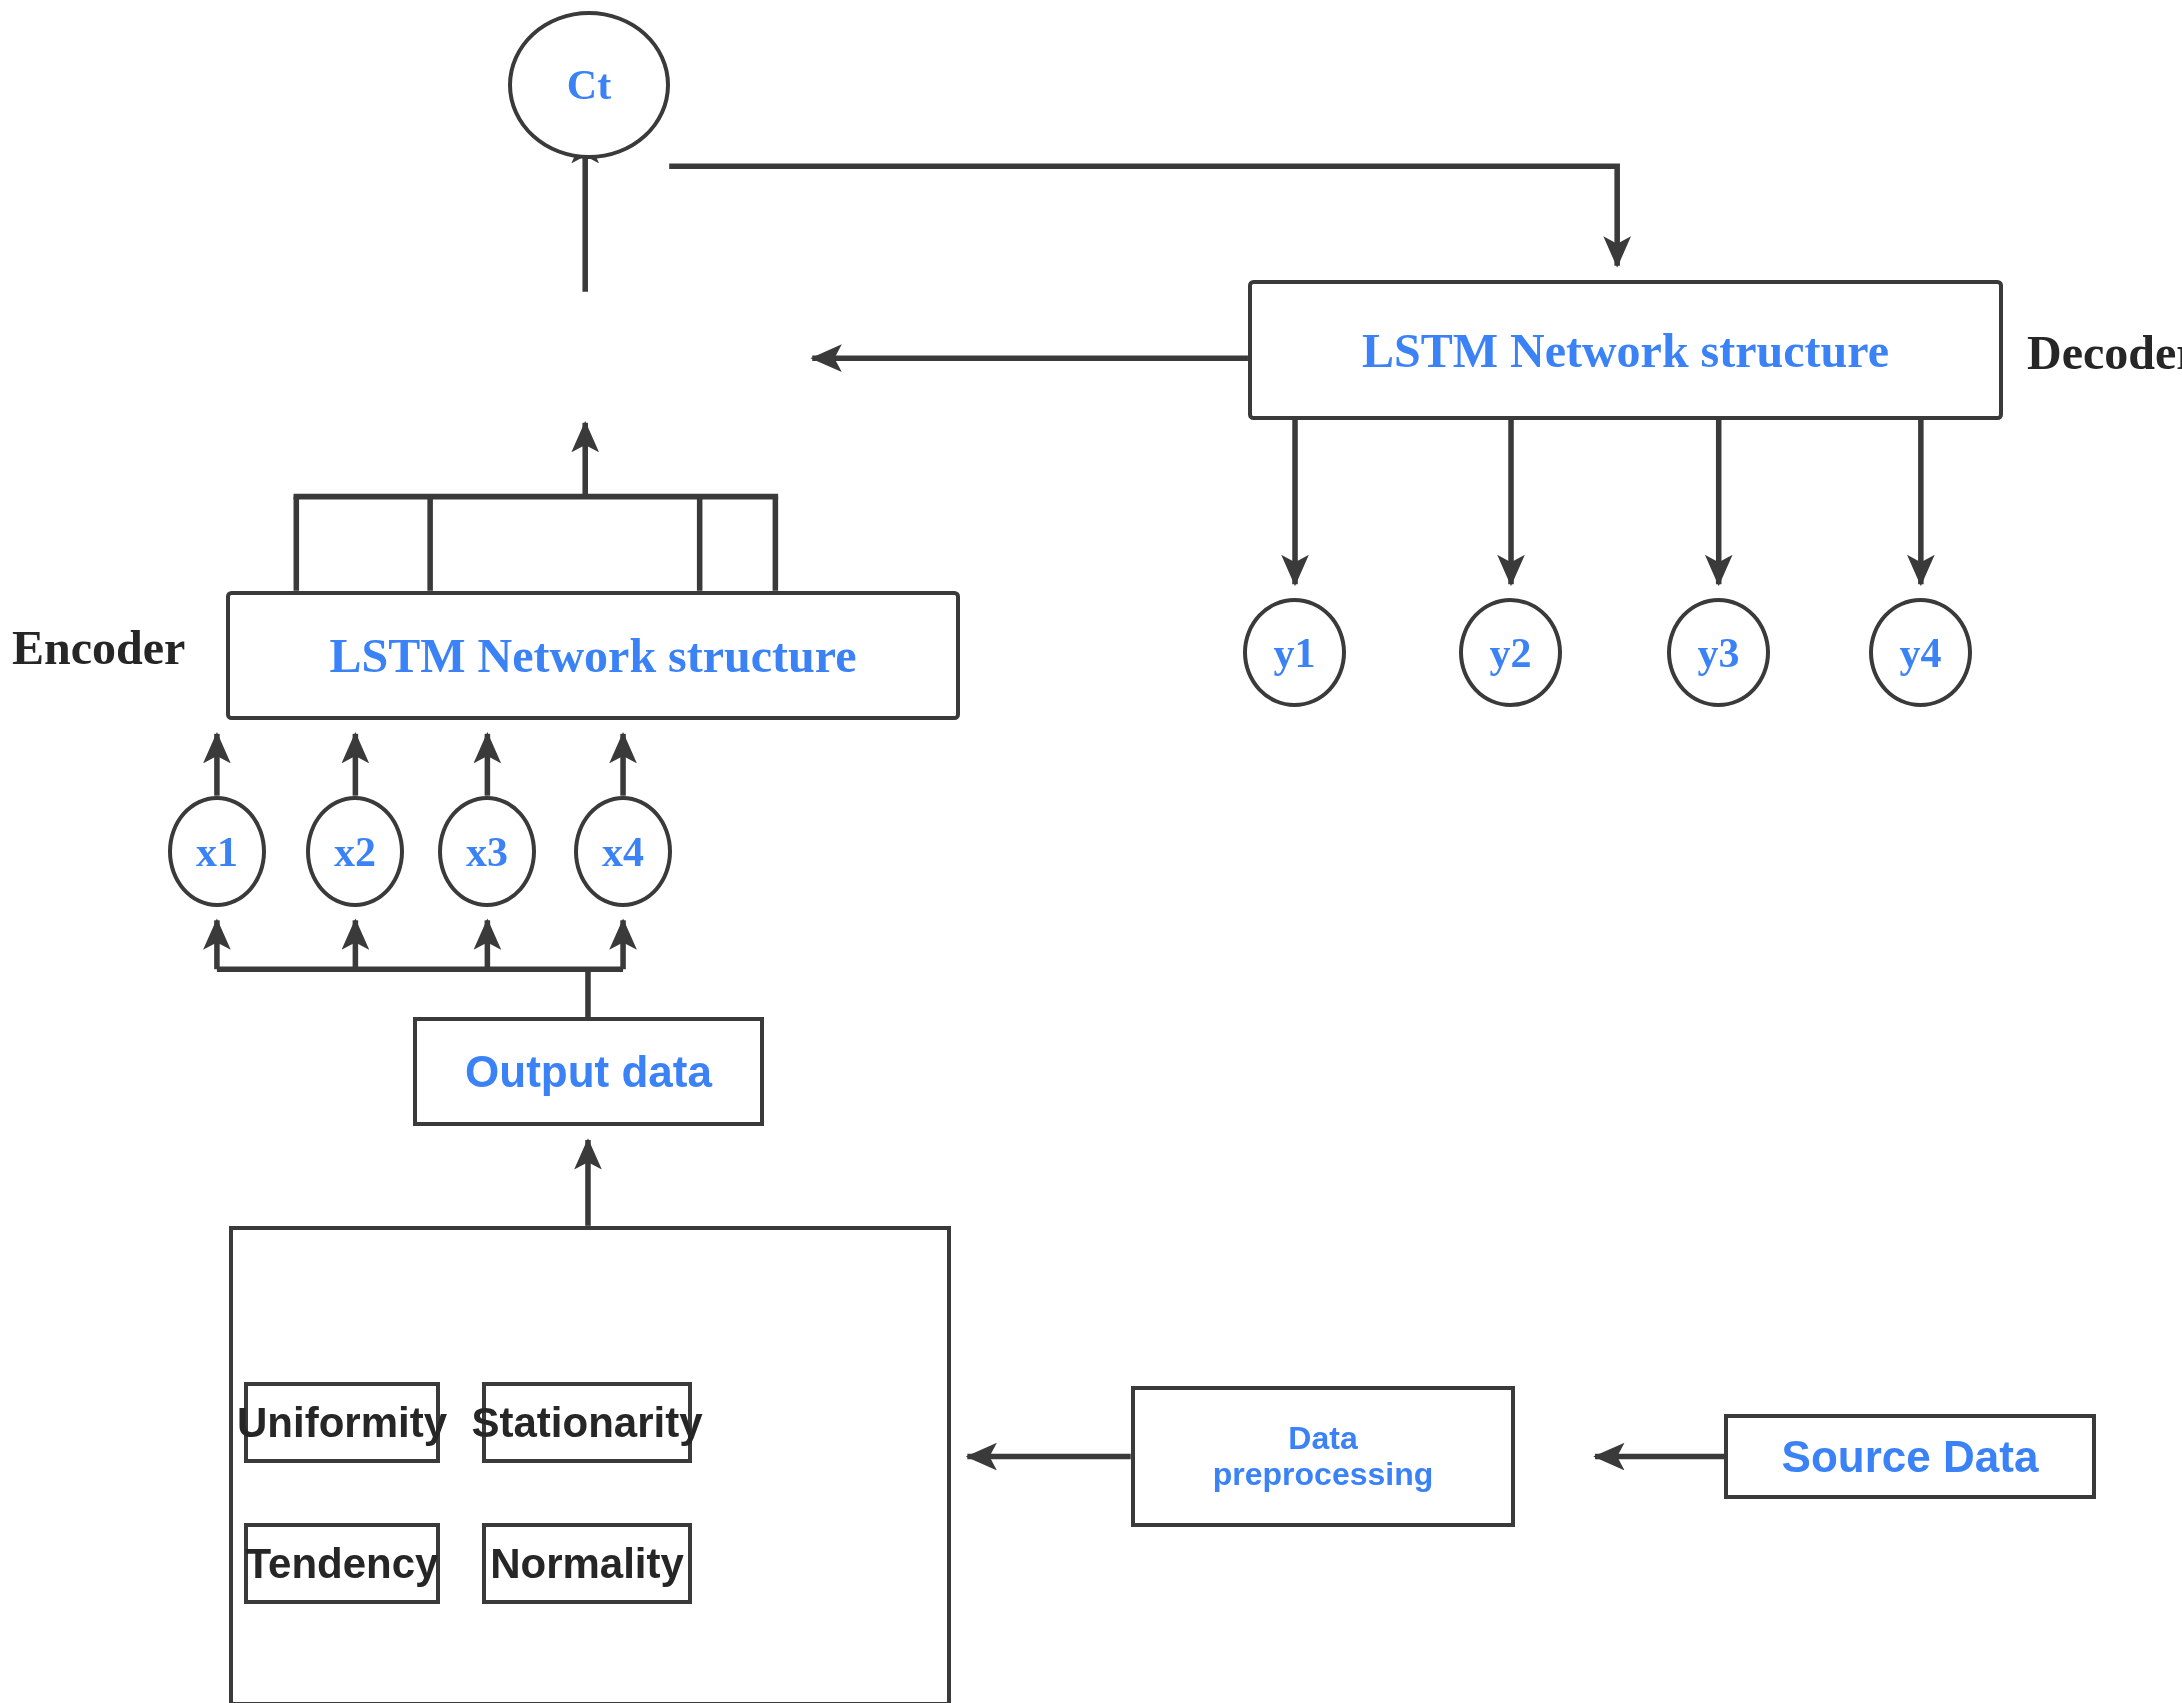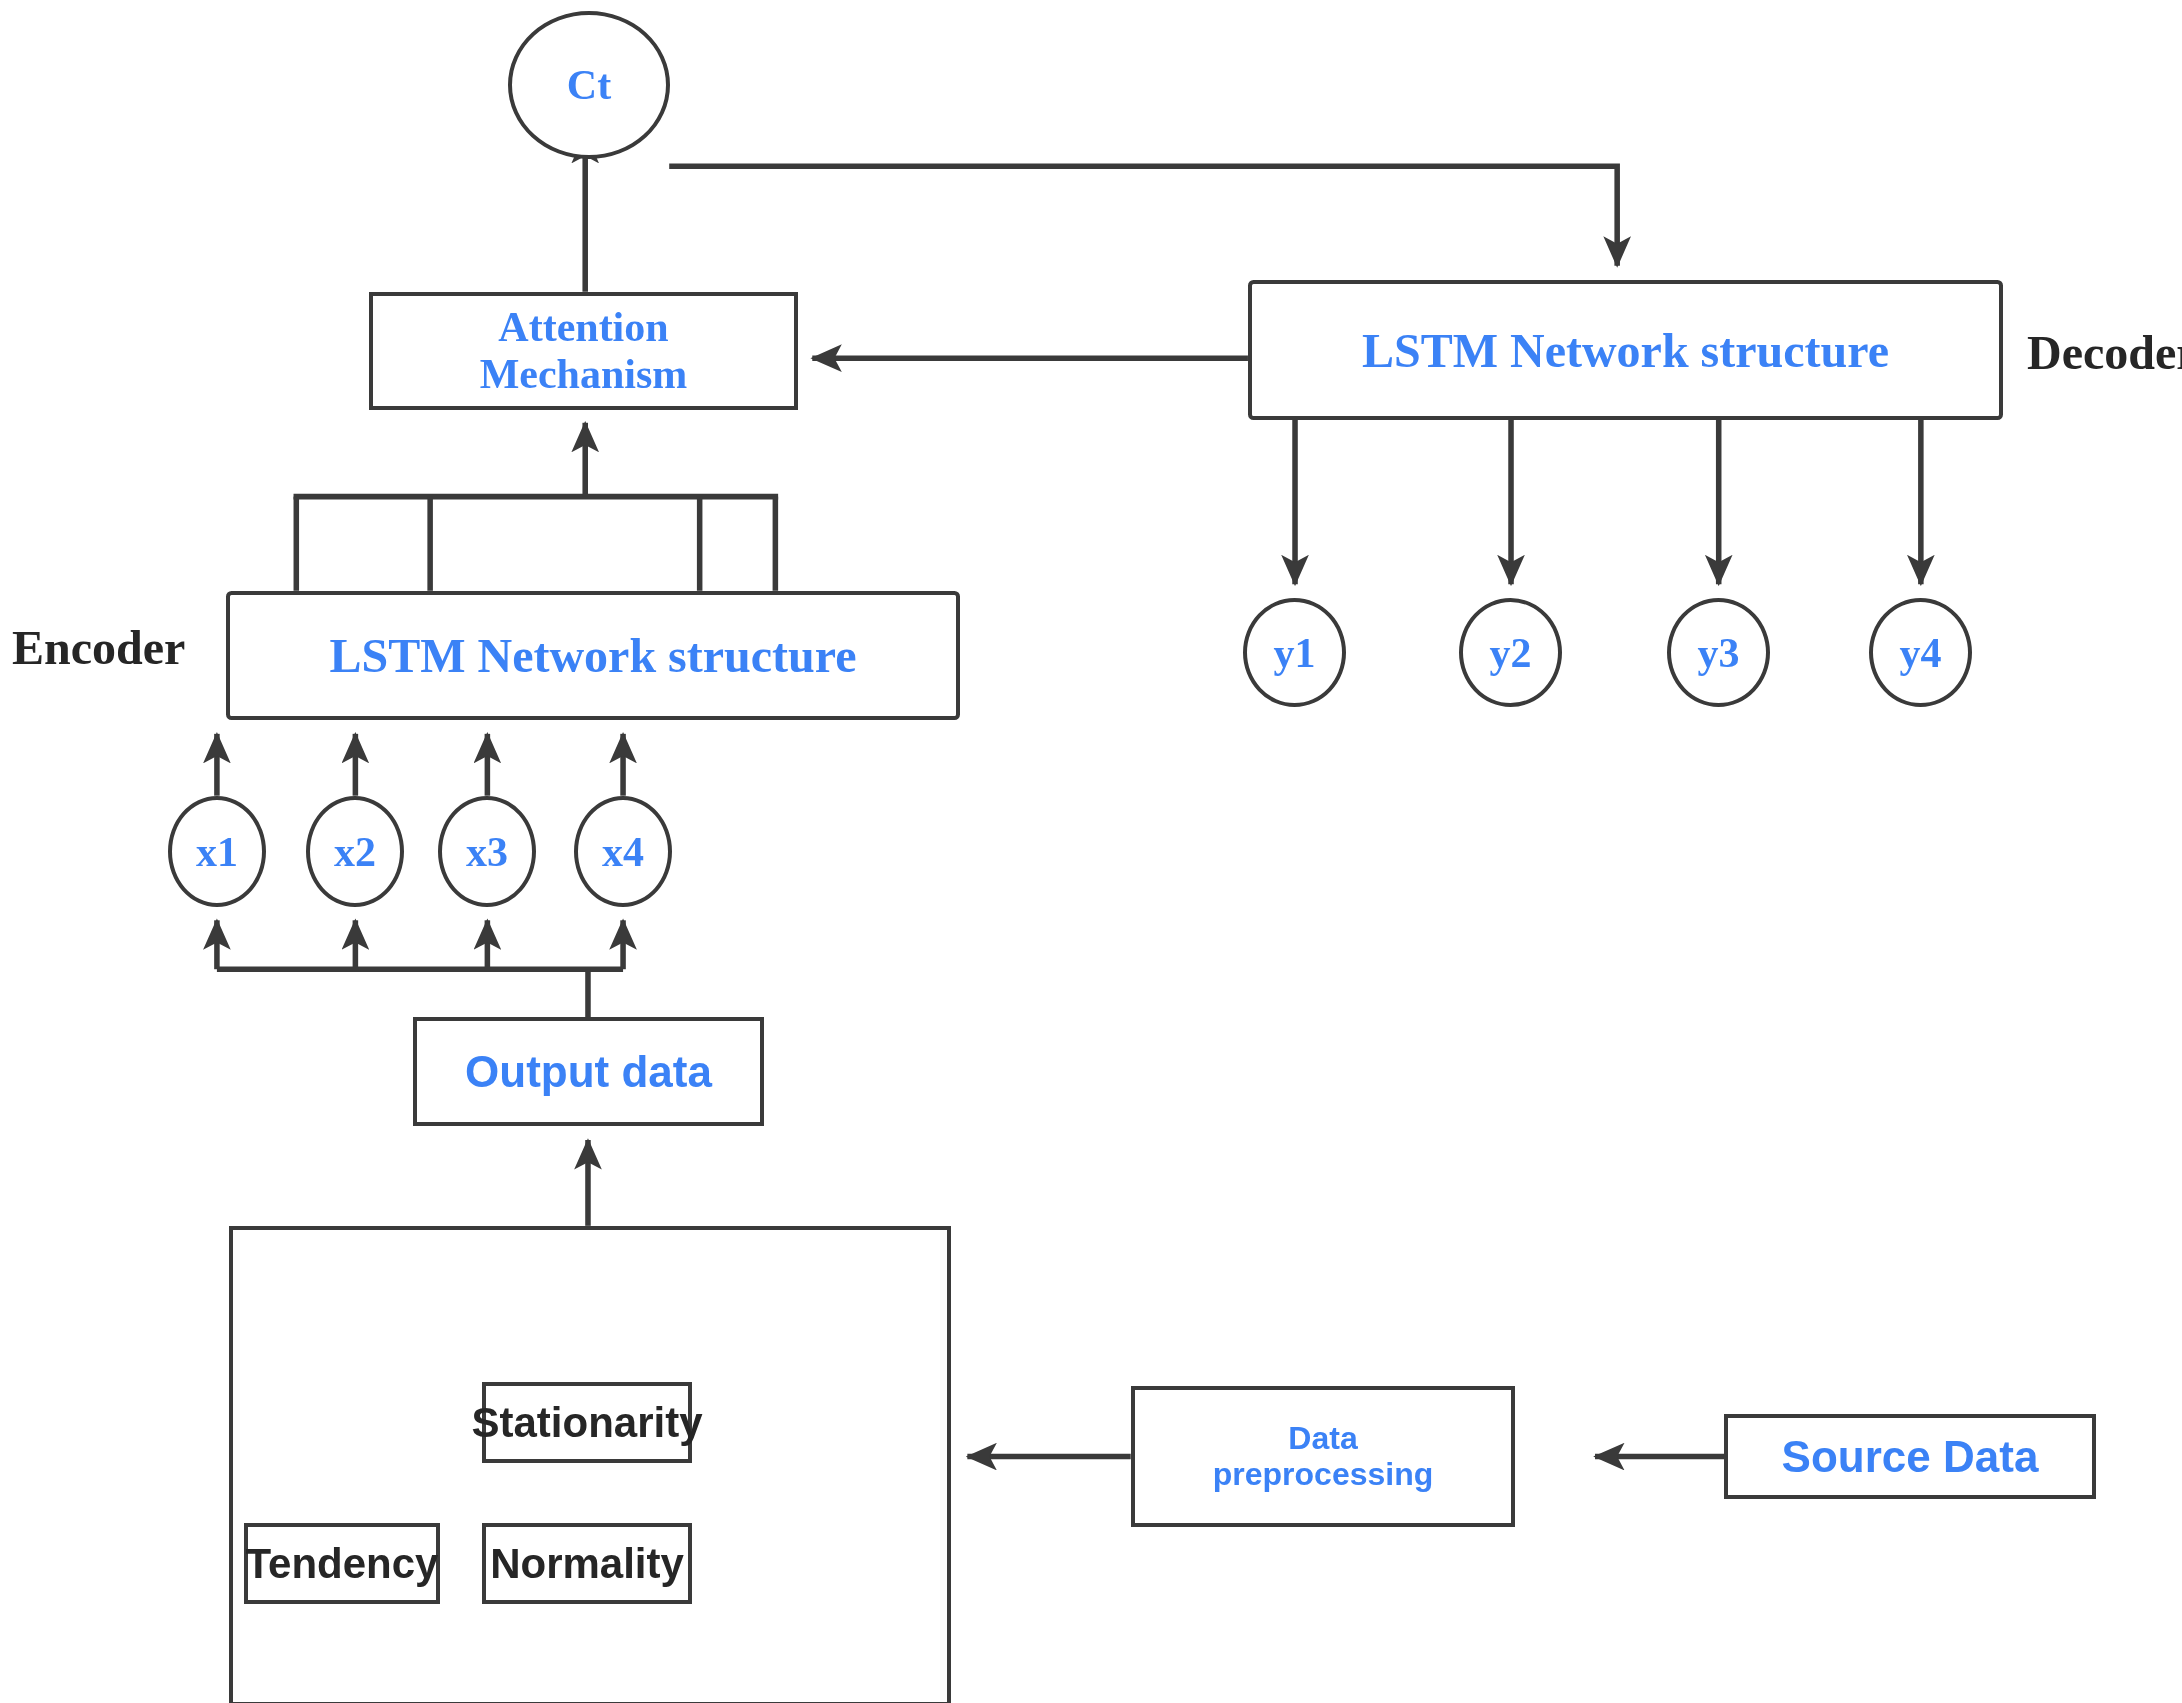--- a/index.html
+++ b/index.html
@@ -86,26 +86,20 @@
       <path d="M1637,455 L1637,633" marker-end="url(#arrowHead)"></path>
       <path d="M1862,455 L1862,633" marker-end="url(#arrowHead)"></path>
       <path d="M2081,455 L2081,633" marker-end="url(#arrowHead)"></path>
     </g>
   </svg>
 
   <div class="node circle serif ct-circle">
     <span>Ct</span>
   </div>
 
-  <div class="node rect serif attention">
-    <div>
-      <div>Attention</div>
-      <div>Mechanism</div>
-    </div>
-  </div>
 
   <div class="node rect serif lstm-enc">
     <span>LSTM Network structure</span>
   </div>
   <div class="side-label" style="left:12px;top:620px;">Encoder</div>
 
   <div class="node rect serif lstm-dec">
     <span>LSTM Network structure</span>
   </div>
   <div class="side-label" style="left:2027px;top:325px;">Decoder</div>
@@ -135,20 +129,23 @@
   <div class="node circle serif ynode" style="left:1869px;">
     <span>y4</span>
   </div>
 
   <div class="node rect sans outdata">
     <span>Output data</span>
   </div>
 
   <div class="statbox">
 
+    <div class="substat" style="left:11px;top:152px;width:196px;height:81px;">
+      <span>Uniformity</span>
+    </div>
     <div class="substat" style="left:249px;top:152px;width:210px;height:81px;">
       <span>Stationarity</span>
     </div>
     <div class="substat" style="left:11px;top:293px;width:196px;height:81px;">
       <span>Tendency</span>
     </div>
     <div class="substat" style="left:249px;top:293px;width:210px;height:81px;">
       <span>Normality</span>
     </div>
   </div>

